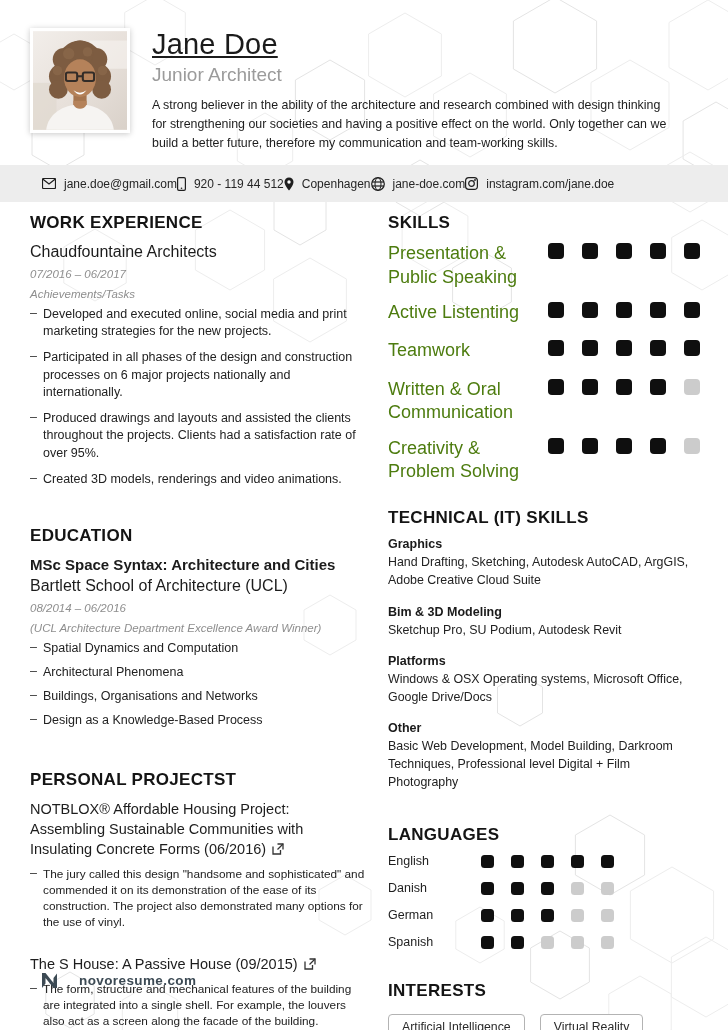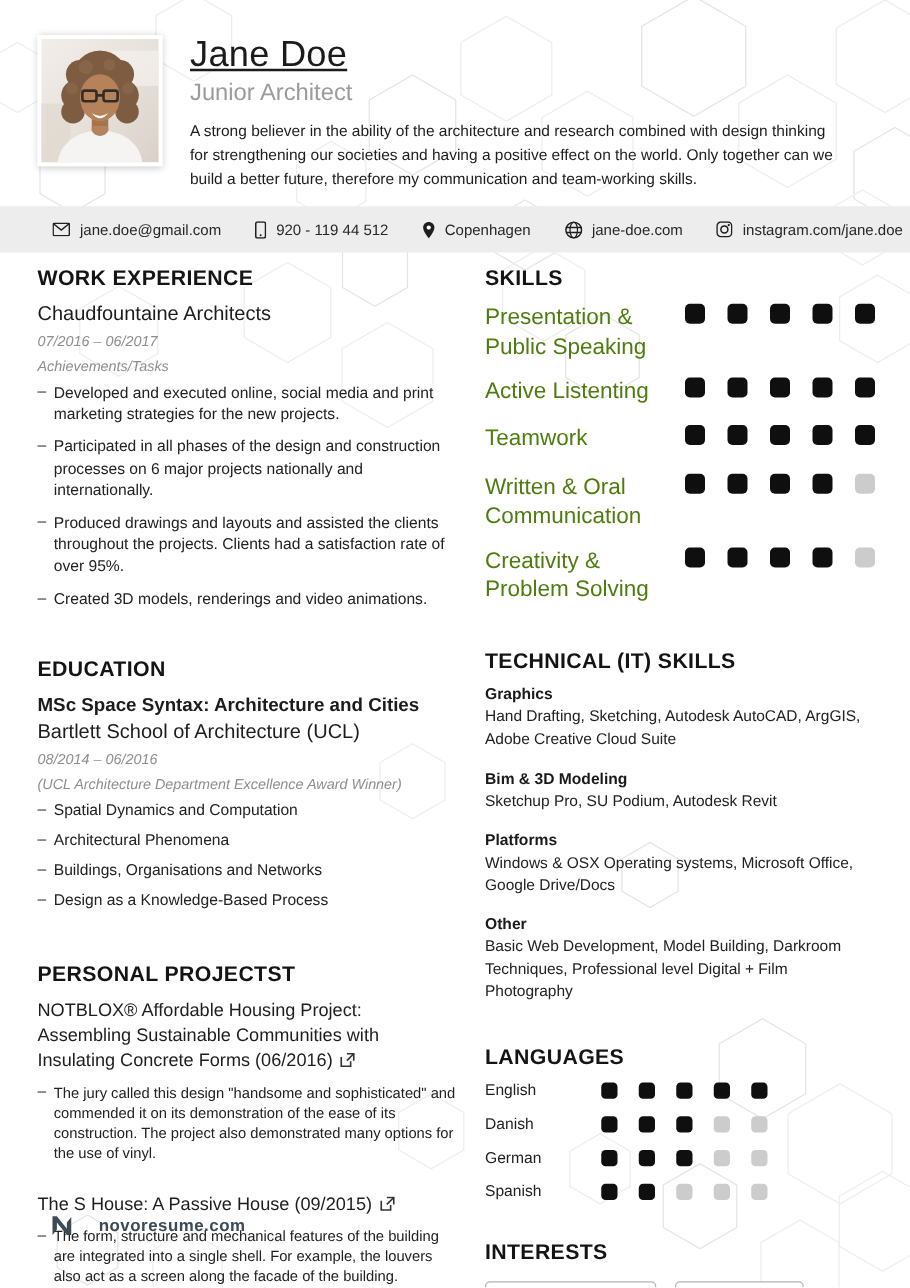--- a/index.html
+++ b/index.html
@@ -12,21 +12,21 @@
   
   .header { position:relative; padding:28px 30px 0 30px; min-height:148px; }
   .photo-frame { position:absolute; left:30px; top:28px; width:100px; height:105px; background:#fff; border:3px solid #fff; box-shadow:0 1px 6px rgba(0,0,0,.22); }
   .photo-frame svg { display:block; width:100%; height:100%; }
   .id-block { margin-left:122px; }
   .name { font-size:29px; font-weight:500; letter-spacing:.2px; color:#1b1b1b; line-height:1.15;text-decoration:underline; }
   .title { font-size:19px; color:#9b9b9b; margin-top:3px; }
   .summary { margin-top:10px; font-size:12.4px; line-height:1.5; color:#1d1d1d; max-width:520px; }
 
   
-  .contact-bar { margin-top:13px; background:#ededed; height:37px; display:flex; align-items:center; padding:0 20px 0 42px; gap:27px; }
+  .contact-bar { margin-top:13px; background:#ededed; height:37px; display:flex; align-items:center; padding:0 20px 0 42px; }
   .contact-item { display:flex; align-items:center; gap:8px; font-size:12px; color:#262626; white-space:nowrap; }
   .contact-item svg { display:block; }
 
   
   .main { display:flex; padding:11px 28px 0 30px; gap:22px; }
   .col-left { flex:0 0 336px; }
   .col-right { flex:1; min-width:0; }
   h2.section { font-size:17px; font-weight:bold; color:#141414; letter-spacing:.3px; margin:0 0 9px 0; }
 
   .job-title { font-size:15px; font-weight:bold; line-height:1.3; }
@@ -53,21 +53,21 @@
   .skill-row { display:flex; align-items:flex-start; margin-bottom:12px; }
   .skill-row .lbl { flex:1; font-size:18px; line-height:1.3; padding-right:6px; color:#4d7c0f; }
   .squares { display:flex; flex:0 0 auto; }
   .squares.big { width:152px; justify-content:space-between; padding-top:1px; }
   .squares.big .sq { width:16px; height:16px; border-radius:4px; }
   .squares.small { width:133px; justify-content:space-between; }
   .squares.small .sq { width:13px; height:13px; border-radius:3.5px; }
   .sq.on { background:#0f0f0f; }
   .sq.off { background:#cccccc; }
 
-  .tech-sec { margin-top:36px; }
+  .tech-sec { margin-top:25px; }
   .tech-group { margin-bottom:15px; }
   .tech-group .g-title { font-size:12.5px; font-weight:bold; margin-bottom:3px; color:#1a1a1a; }
   .tech-group .g-body { font-size:12.4px; line-height:1.42; color:#222; }
 
   .lang-sec { margin-top:34px; }
   .lang-row { display:flex; align-items:center; margin-bottom:13px; }
   .lang-row .lbl { flex:0 0 93px; font-size:12.5px; color:#1e1e1e; }
 
   .int-sec { margin-top:32px; }
   .chips { display:flex; flex-wrap:wrap; gap:13px 15px; margin-top:13px; max-width:300px; }

